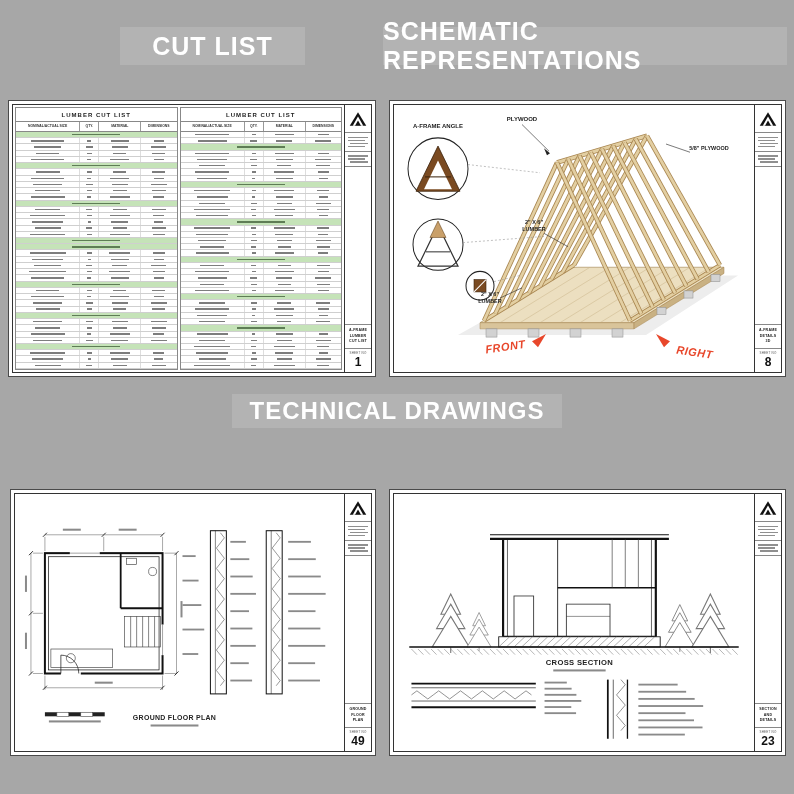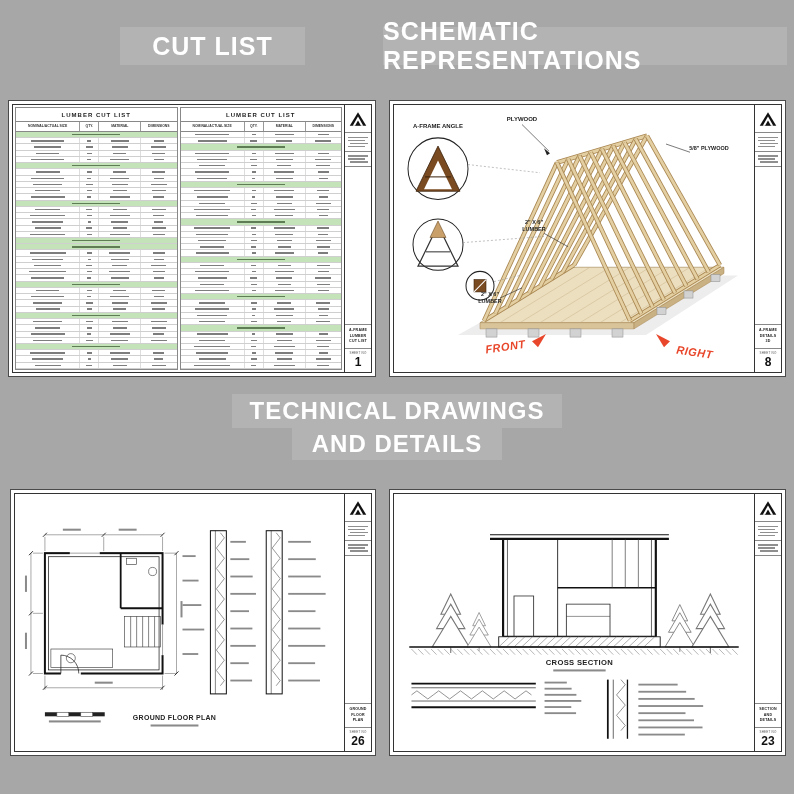--- a/index.html
+++ b/index.html
@@ -61,21 +61,20 @@
   .cap{font-size:7px;font-weight:bold;fill:#222;letter-spacing:0.3px;}
 </style>
 </head>
 <body>
 
 <div class="canvas">
 
   <div class="banner-label" id="lbl-cutlist">CUT LIST</div>
   <div class="banner-label" id="lbl-schematic">SCHEMATIC REPRESENTATIONS</div>
   <div class="banner-label" id="lbl-tech1">TECHNICAL DRAWINGS</div>
-  <div class="banner-label" id="lbl-tech2">AND DETAILS</div>
 
   <div class="sheet" id="sheet-cutlist">
     <div class="frame">
       <div class="content">
         <div class="table-wrap">
           <div class="table-half" id="half-0">
             <div class="t-title">LUMBER CUT LIST</div>
             <div class="t-head">
               <div class="tc c0">NOMINAL/ACTUAL SIZE</div>
               <div class="tc c1">QTY.</div>
@@ -1357,21 +1356,21 @@
             <i></i>
           </div>
         <div class="tb-spacer"></div>
         <div class="tb-title">
           <span>GROUND</span>
           <span>FLOOR</span>
           <span>PLAN</span>
         </div>
         <div class="tb-sheet">
           <span class="tb-slabel">SHEET NO</span>
-          <span class="tb-num">26</span>
+          <span class="tb-num">49</span>
         </div>
       </div>
     </div>
   </div>
 
   <div class="sheet" id="sheet-section">
     <div class="frame">
       <div class="content">
         <svg class="draw" viewBox="0 0 330 252" preserveAspectRatio="none">
           <defs>

